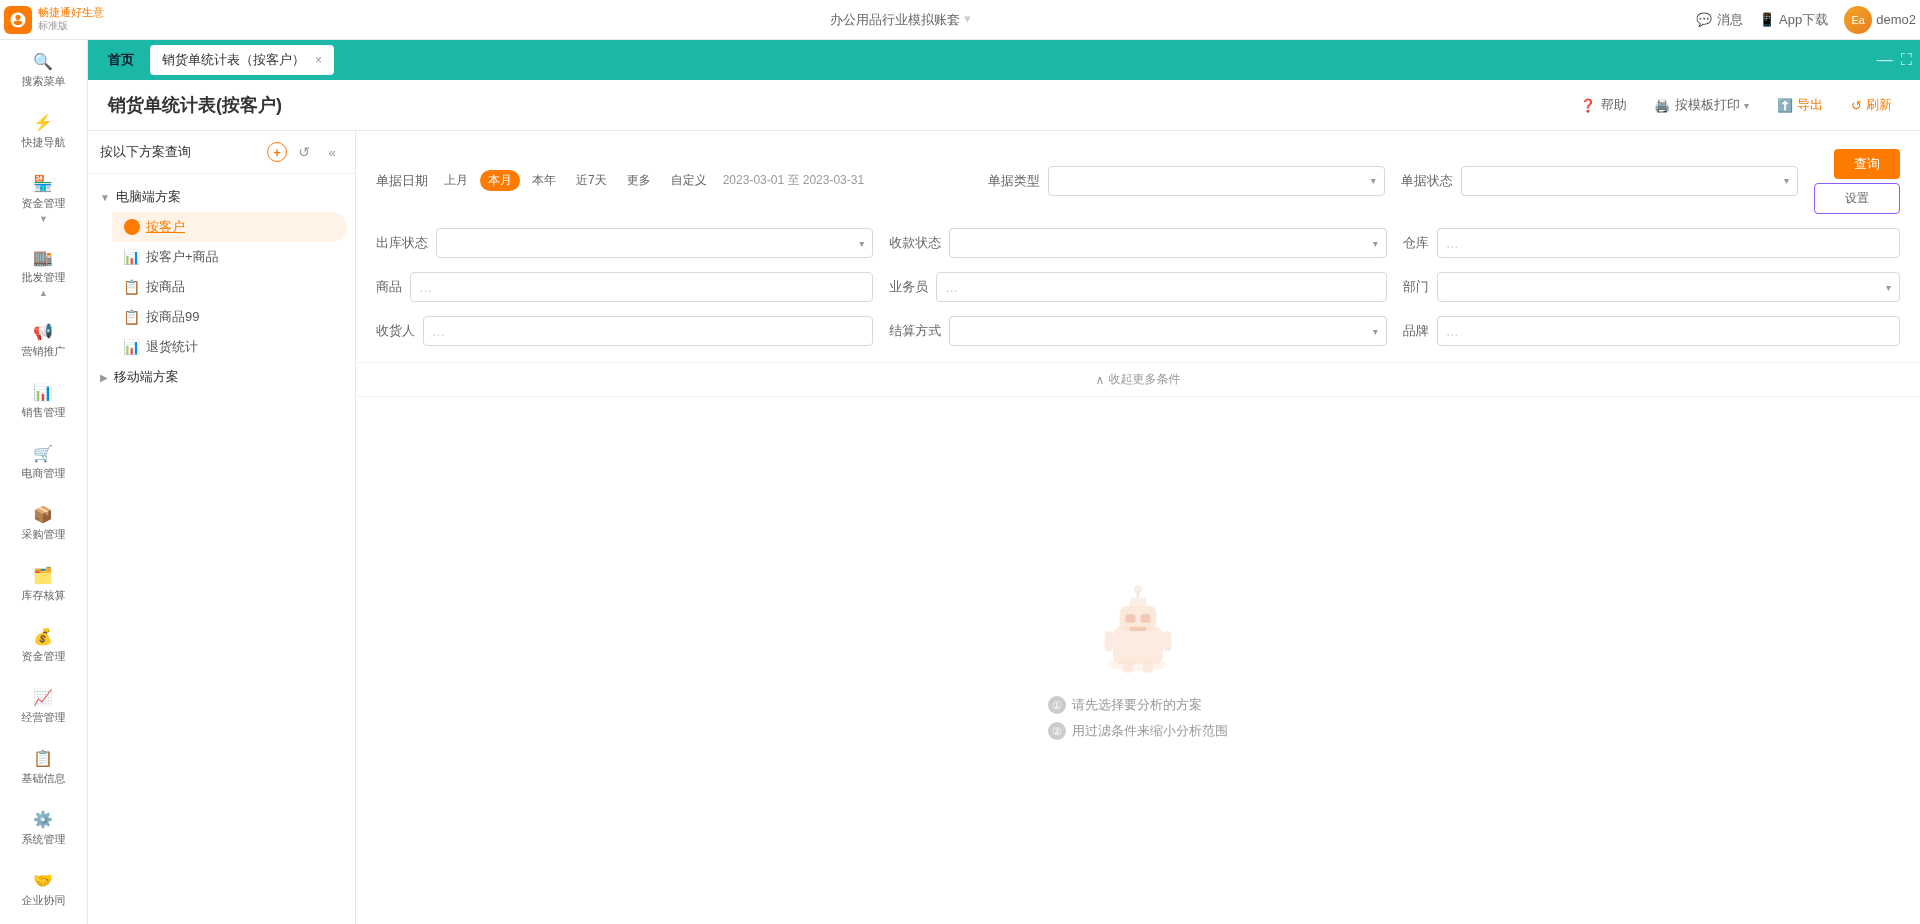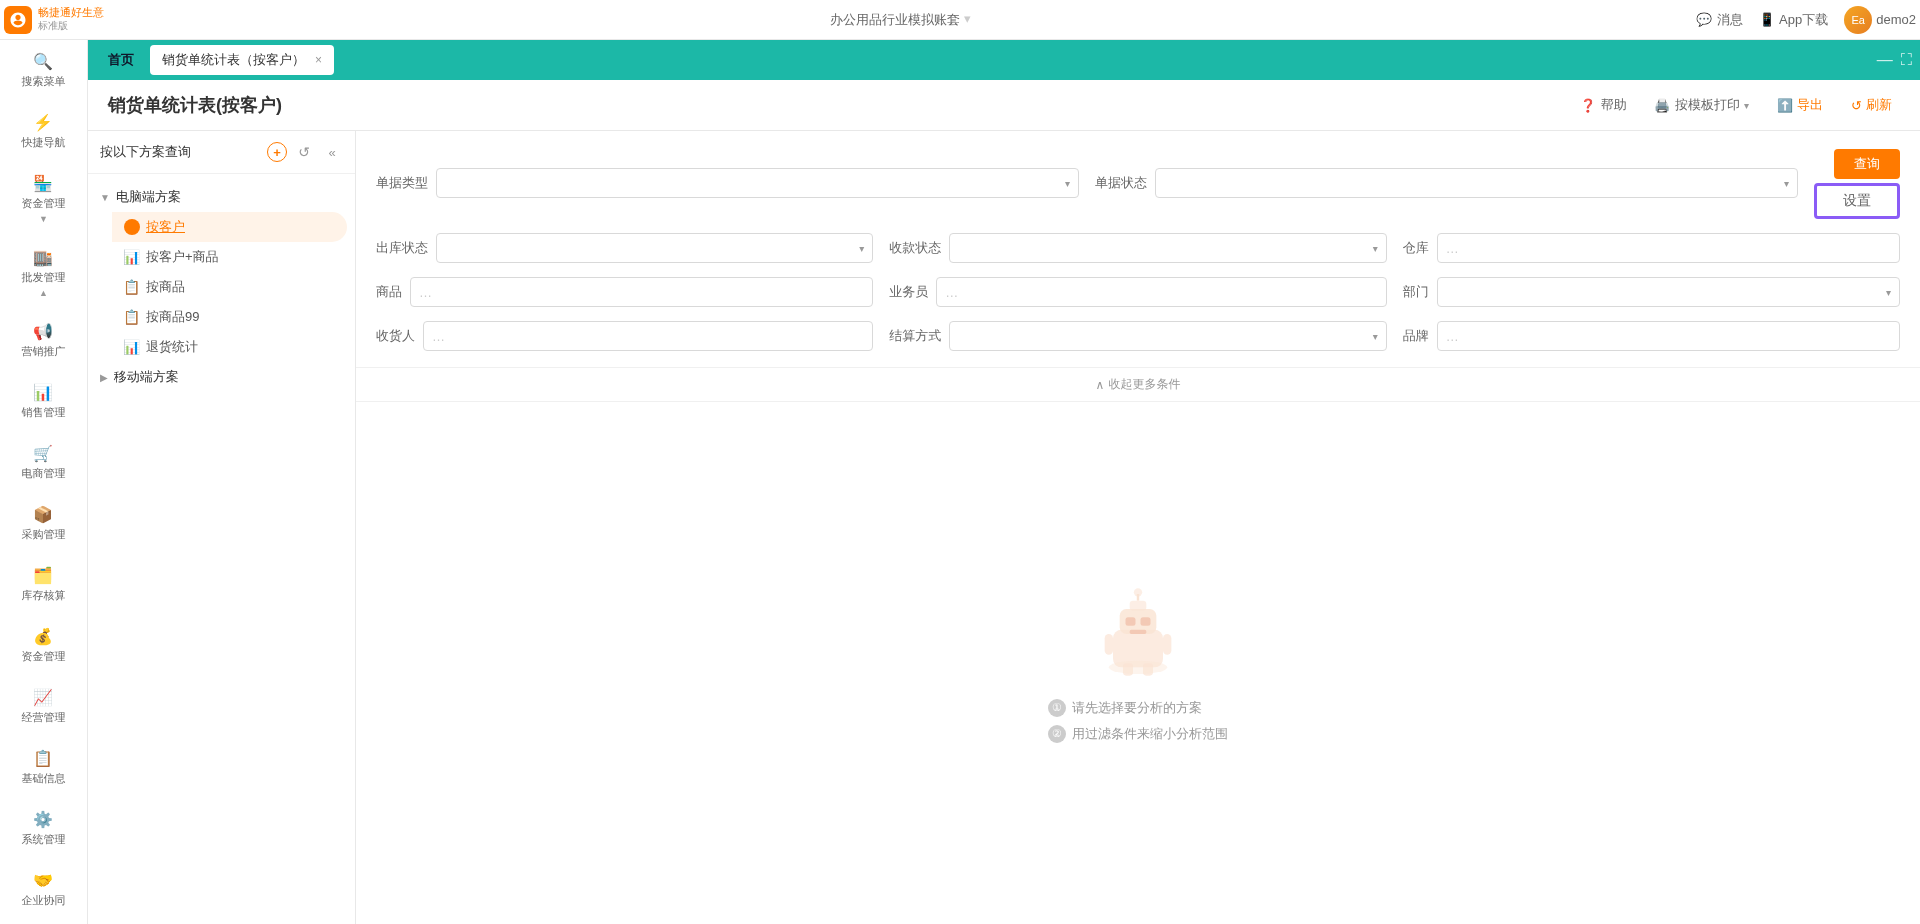--- a/index.html
+++ b/index.html
@@ -81,21 +81,21 @@
     .filter-item { display: flex; align-items: center; gap: 8px; flex: 1; }
     .filter-label { color: #666; font-size: 13px; white-space: nowrap; flex-shrink: 0; }
     .filter-control { flex: 1; height: 30px; border: 1px solid #d9d9d9; border-radius: 4px; display: flex; align-items: center; padding: 0 8px; font-size: 13px; color: #333; cursor: pointer; justify-content: space-between; }
     .filter-control .dots { color: #ccc; letter-spacing: 2px; }
     .filter-control .arrow { color: #999; font-size: 10px; }
     .filter-date-group { display: flex; align-items: center; gap: 4px; }
     .date-btn { padding: 2px 8px; border-radius: 3px; font-size: 12px; cursor: pointer; color: #666; border: none; background: transparent; }
     .date-btn.active { background: #ff7a00; color: #fff; border-radius: 12px; }
     .date-range { font-size: 12px; color: #999; }
     .btn-query { background: #ff7a00; color: #fff; border: none; border-radius: 4px; padding: 6px 20px; font-size: 13px; cursor: pointer; margin-left: 20px; }
-    .btn-settings { background: #fff; color: #666; border: 3px solid #8b5cf6; border-radius: 4px; padding: 6px 20px; font-size: 14px; cursor: pointer; }
+    .btn-settings { background: #fff; color: #666; border: 1px solid #8b5cf6; border-radius: 4px; padding: 6px 20px; font-size: 12px; cursor: pointer; }
 
     
     .collapse-row { text-align: center; padding: 8px; border-bottom: 1px solid #f0f0f0; flex-shrink: 0; }
     .collapse-btn { color: #999; font-size: 12px; cursor: pointer; display: inline-flex; align-items: center; gap: 4px; }
 
     
     .empty-state { flex: 1; display: flex; flex-direction: column; align-items: center; justify-content: center; gap: 12px; }
     .empty-hint { display: flex; flex-direction: column; gap: 8px; }
     .empty-hint-item { display: flex; align-items: center; gap: 6px; color: #999; font-size: 13px; }
     .hint-num { width: 18px; height: 18px; border-radius: 50%; background: #ccc; color: #fff; font-size: 11px; display: flex; align-items: center; justify-content: center; flex-shrink: 0; }
@@ -302,20 +302,32 @@
                 </div>
               </div>
             </div>
           </div>
 
           <div class="filter-panel">
 
             <div class="filter-content">
 
               <div class="filter-row">
+                <div class="filter-item" style="flex:1.5;">
+                  <span class="filter-label">单据日期</span>
+                  <div class="filter-date-group">
+                    <button class="date-btn">上月</button>
+                    <button class="date-btn active">本月</button>
+                    <button class="date-btn">本年</button>
+                    <button class="date-btn">近7天</button>
+                    <button class="date-btn">更多</button>
+                    <button class="date-btn">自定义</button>
+                  </div>
+                  <span class="date-range">2023-03-01 至 2023-03-31</span>
+                </div>
                 <div class="filter-item">
                   <span class="filter-label">单据类型</span>
                   <div class="filter-control">
                     <span></span>
                     <span class="arrow">▾</span>
                   </div>
                 </div>
                 <div class="filter-item">
                   <span class="filter-label">单据状态</span>
                   <div class="filter-control">

